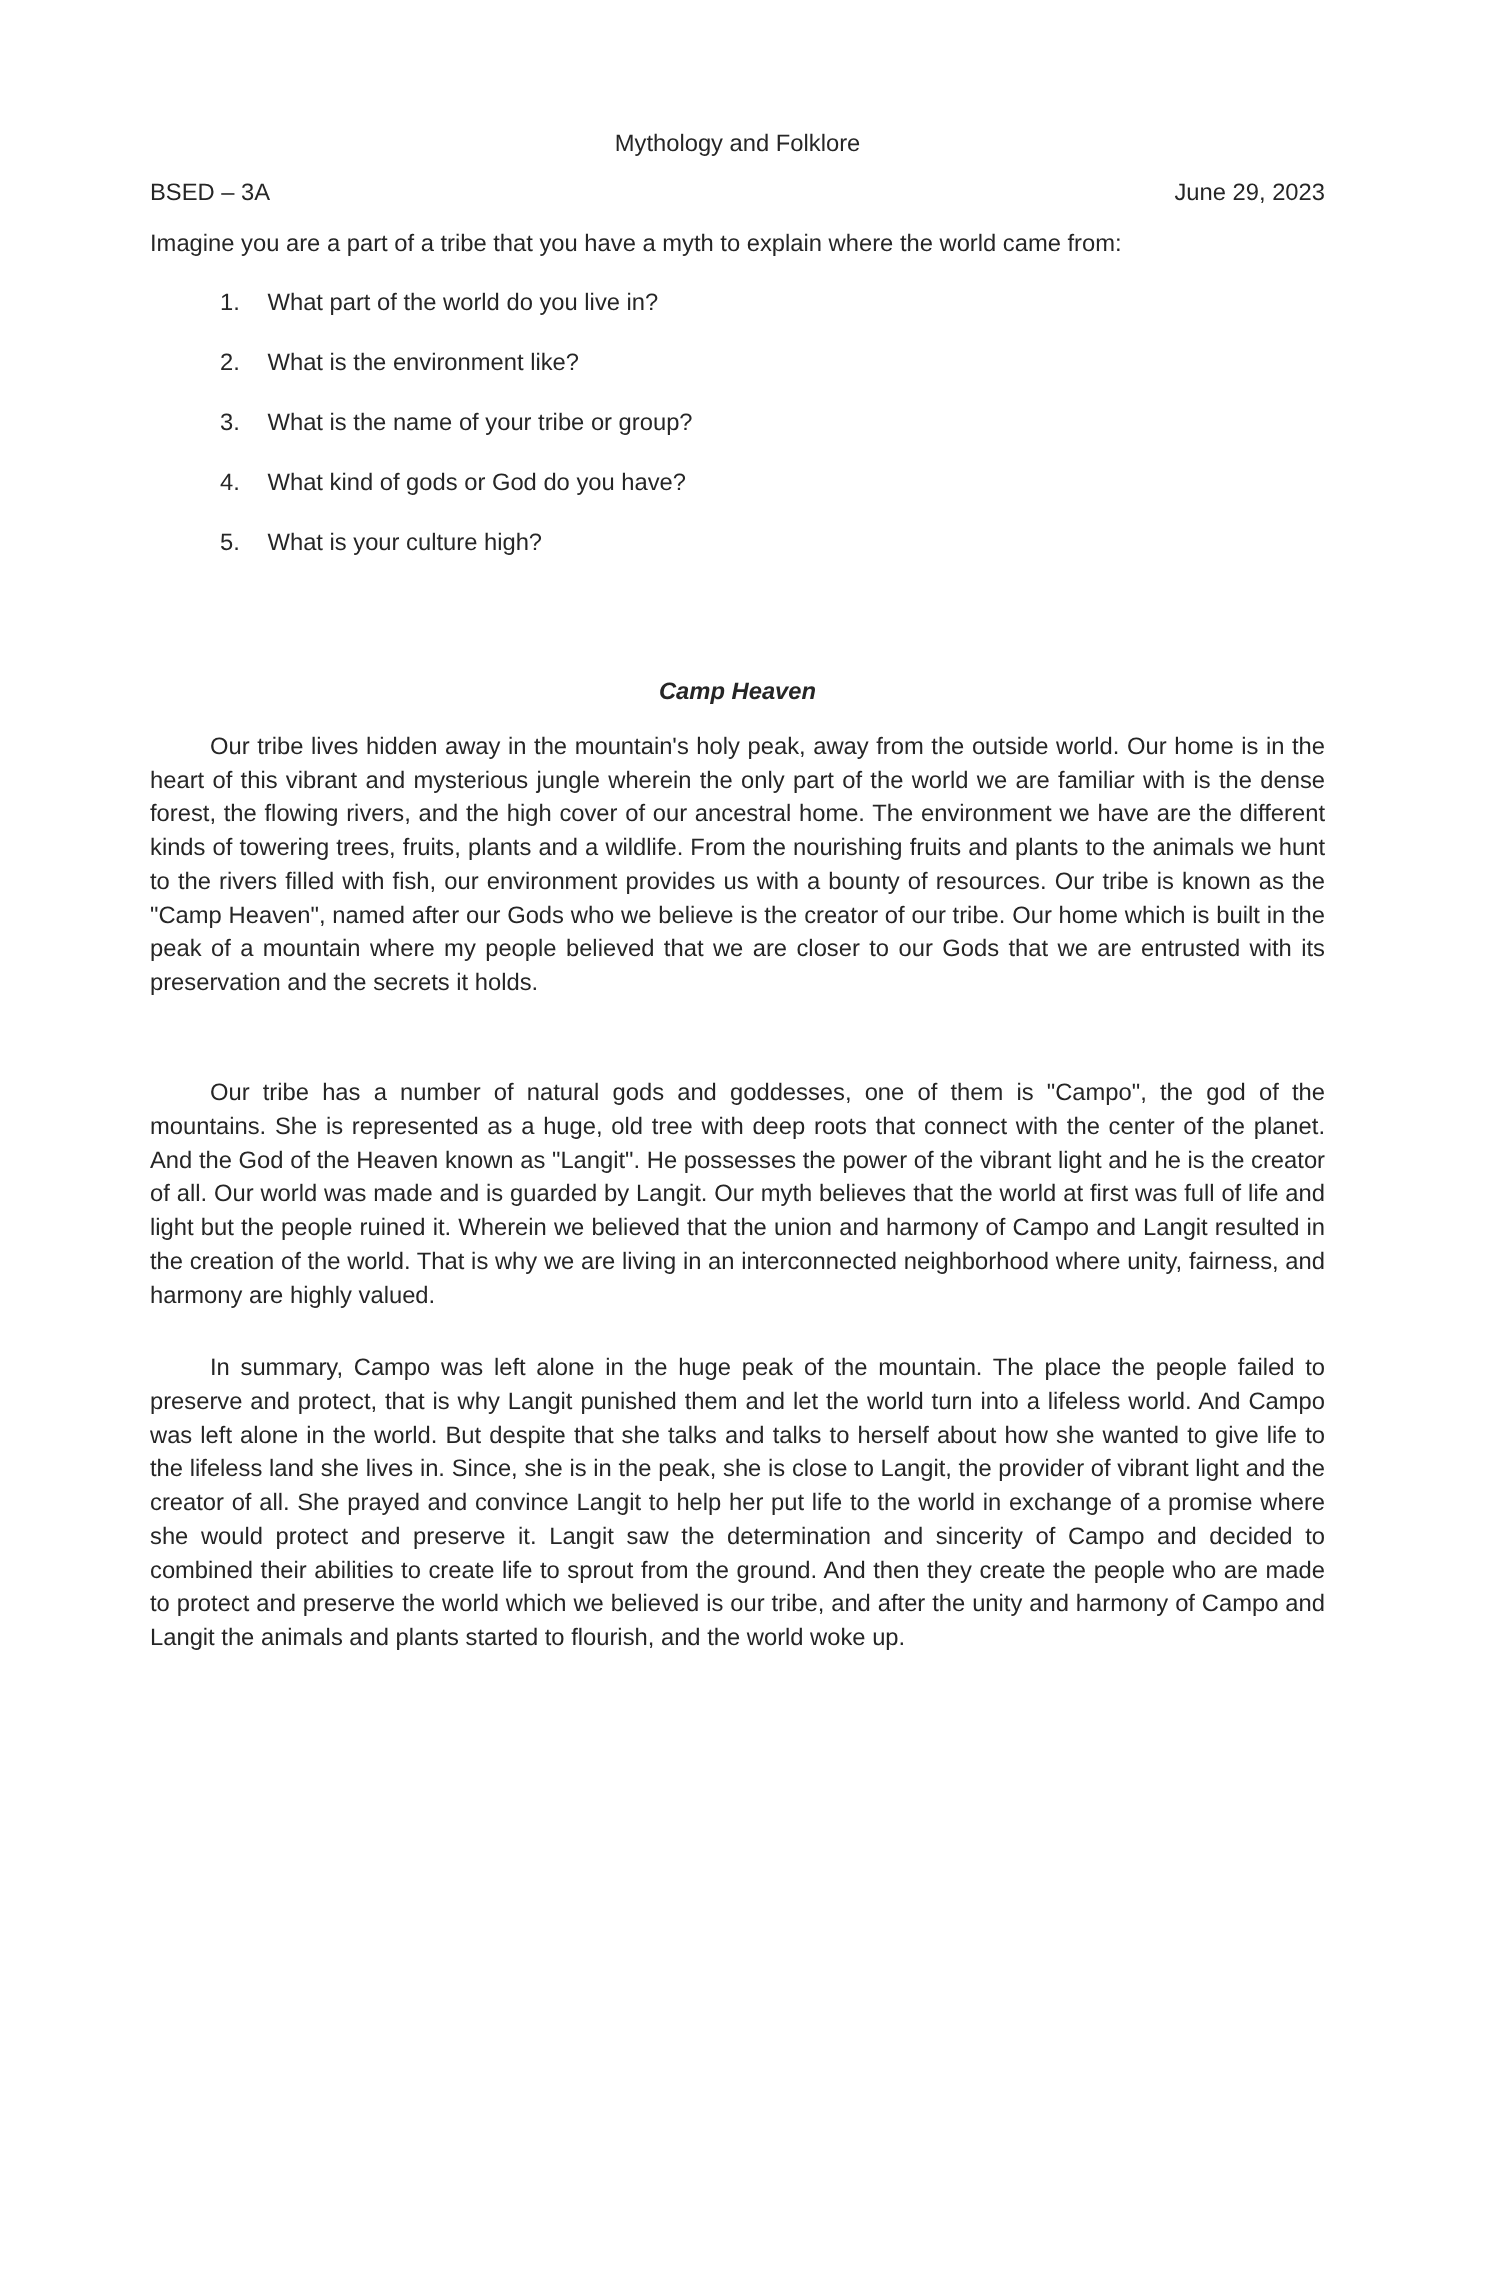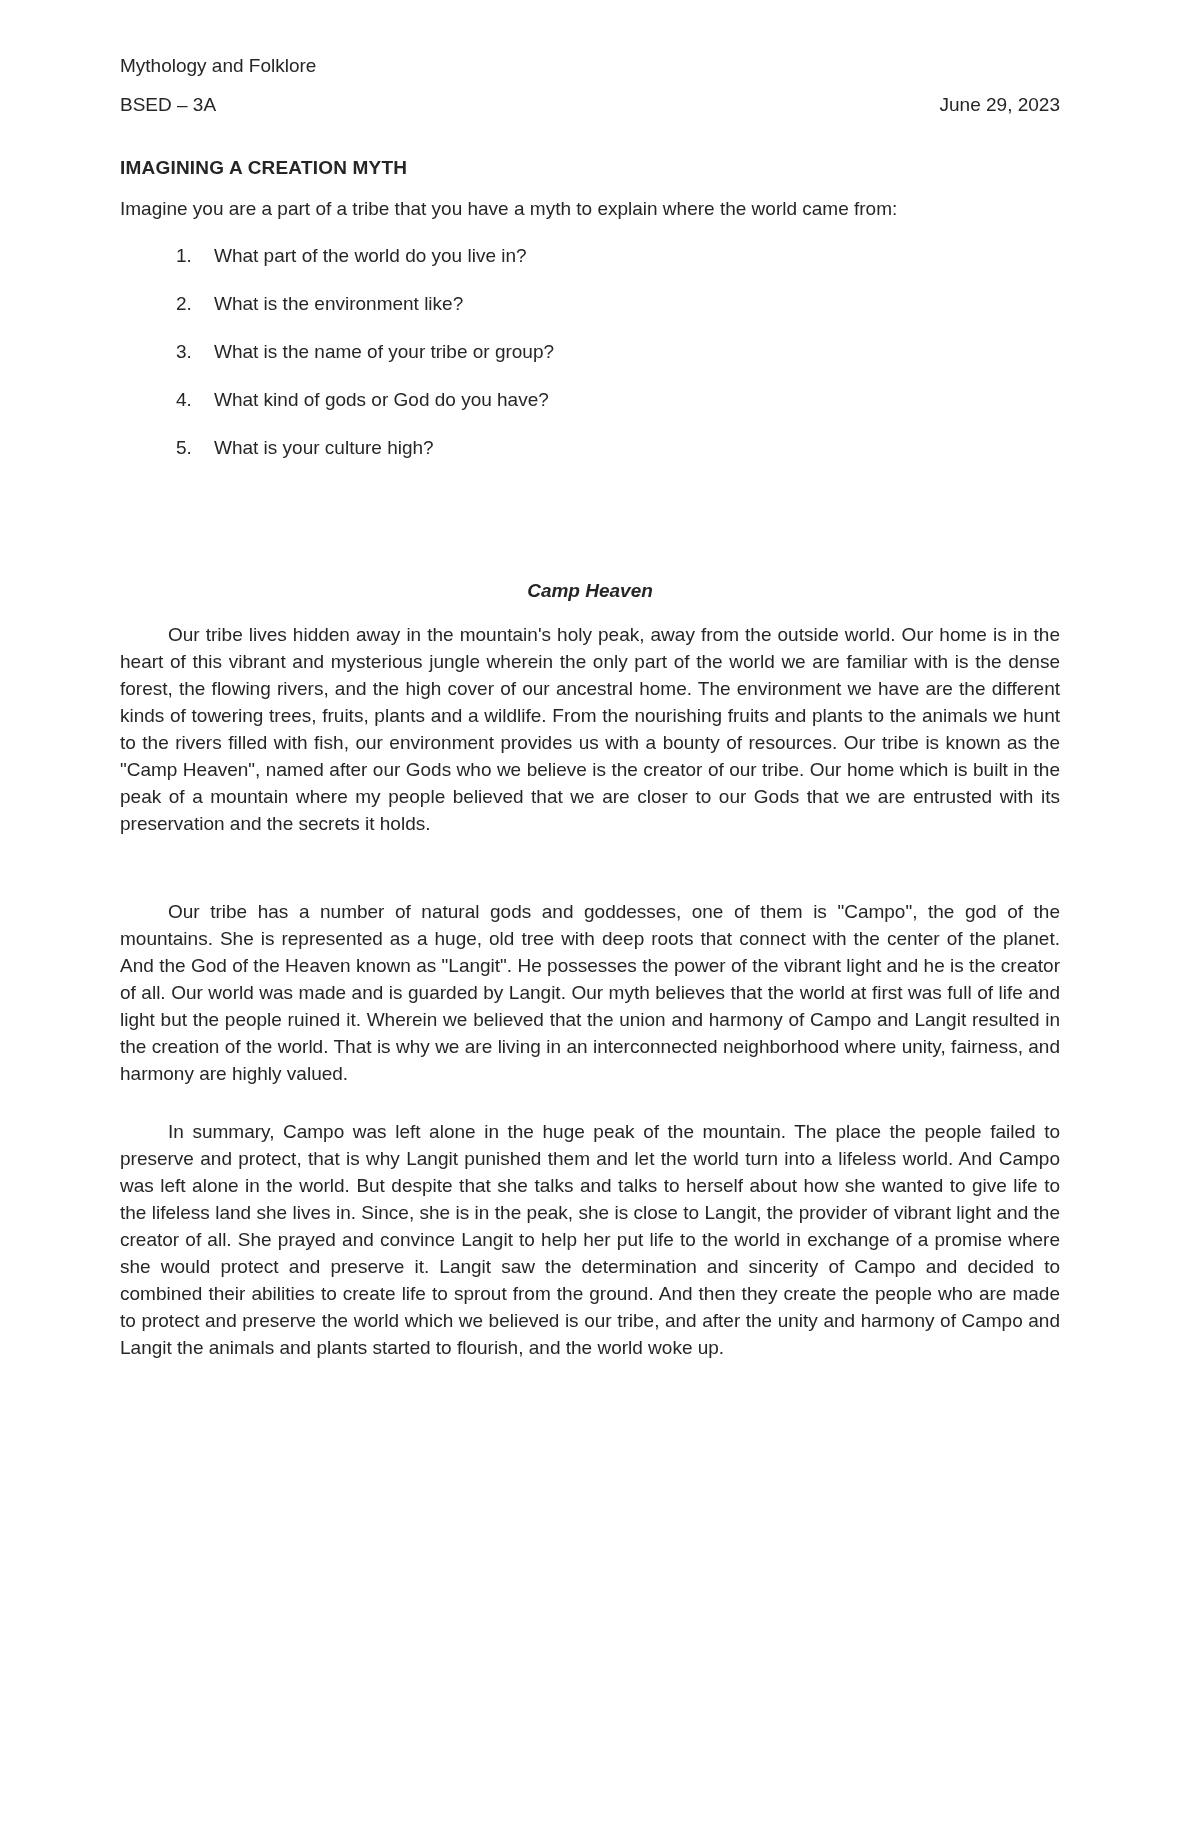--- a/index.html
+++ b/index.html
@@ -15,22 +15,22 @@
       background: #ffffff;
       box-sizing: border-box;
       padding: 0 140px 0 120px;
       font-family: "Liberation Sans", "DejaVu Sans", sans-serif;
       font-size: 19px;
       line-height: 27px;
       color: #262626;
       overflow: hidden;
     }
     .header-course {
-      margin-top: 52px;
-      text-align: left;
+      margin-top: 102px;
+      text-align: center;
     }
     .header-row {
       margin-top: 12px;
       display: flex;
       justify-content: space-between;
       align-items: flex-end;
     }
     .doc-heading {
       margin-top: 36px;
       font-weight: bold;
@@ -51,21 +51,21 @@
       margin-bottom: 21px;
       counter-increment: q;
     }
     ol.questions li::before {
       content: counter(q) ".";
       position: absolute;
       left: -38px;
       top: 0;
     }
     .story-title {
-      margin-top: 116px;
+      margin-top: 92px;
       text-align: center;
       font-weight: bold;
       font-style: italic;
     }
     .story-paragraph {
       text-align: justify;
       text-indent: 48px;
       margin: 0;
     }
     .story-paragraph.p1 { margin-top: 17px; }
@@ -77,21 +77,20 @@
 
 <div class="page">
 
   <div class="header-course">Mythology and Folklore</div>
 
   <div class="header-row">
     <span>BSED – 3A</span>
     <span>June 29, 2023</span>
   </div>
 
-  <div class="doc-heading">IMAGINING A CREATION MYTH</div>
 
   <div class="intro">Imagine you are a part of a tribe that you have a myth to explain where the world came from:</div>
 
   <ol class="questions">
     <li>What part of the world do you live in?</li>
     <li>What is the environment like?</li>
     <li>What is the name of your tribe or group?</li>
     <li>What kind of gods or God do you have?</li>
     <li>What is your culture high?</li>
   </ol>

